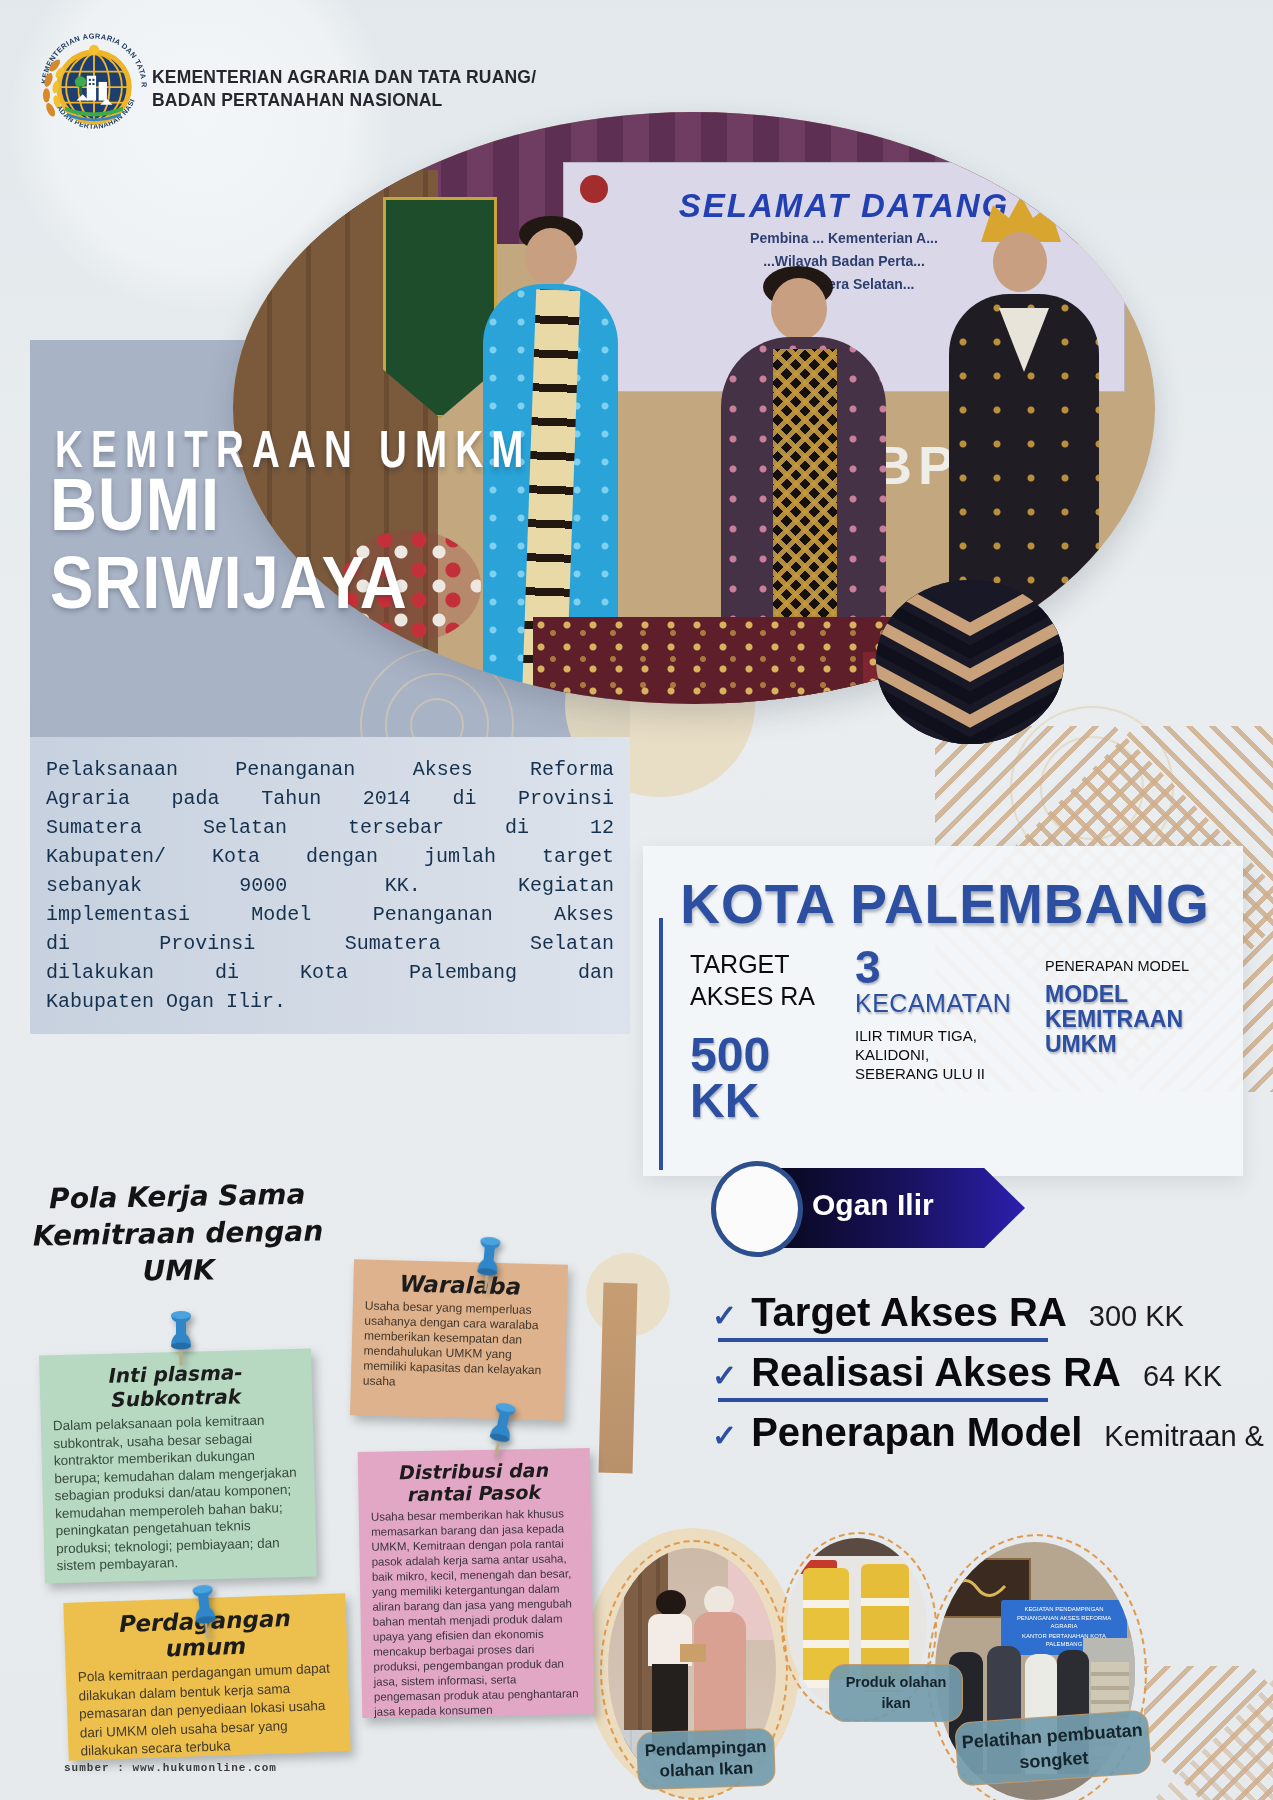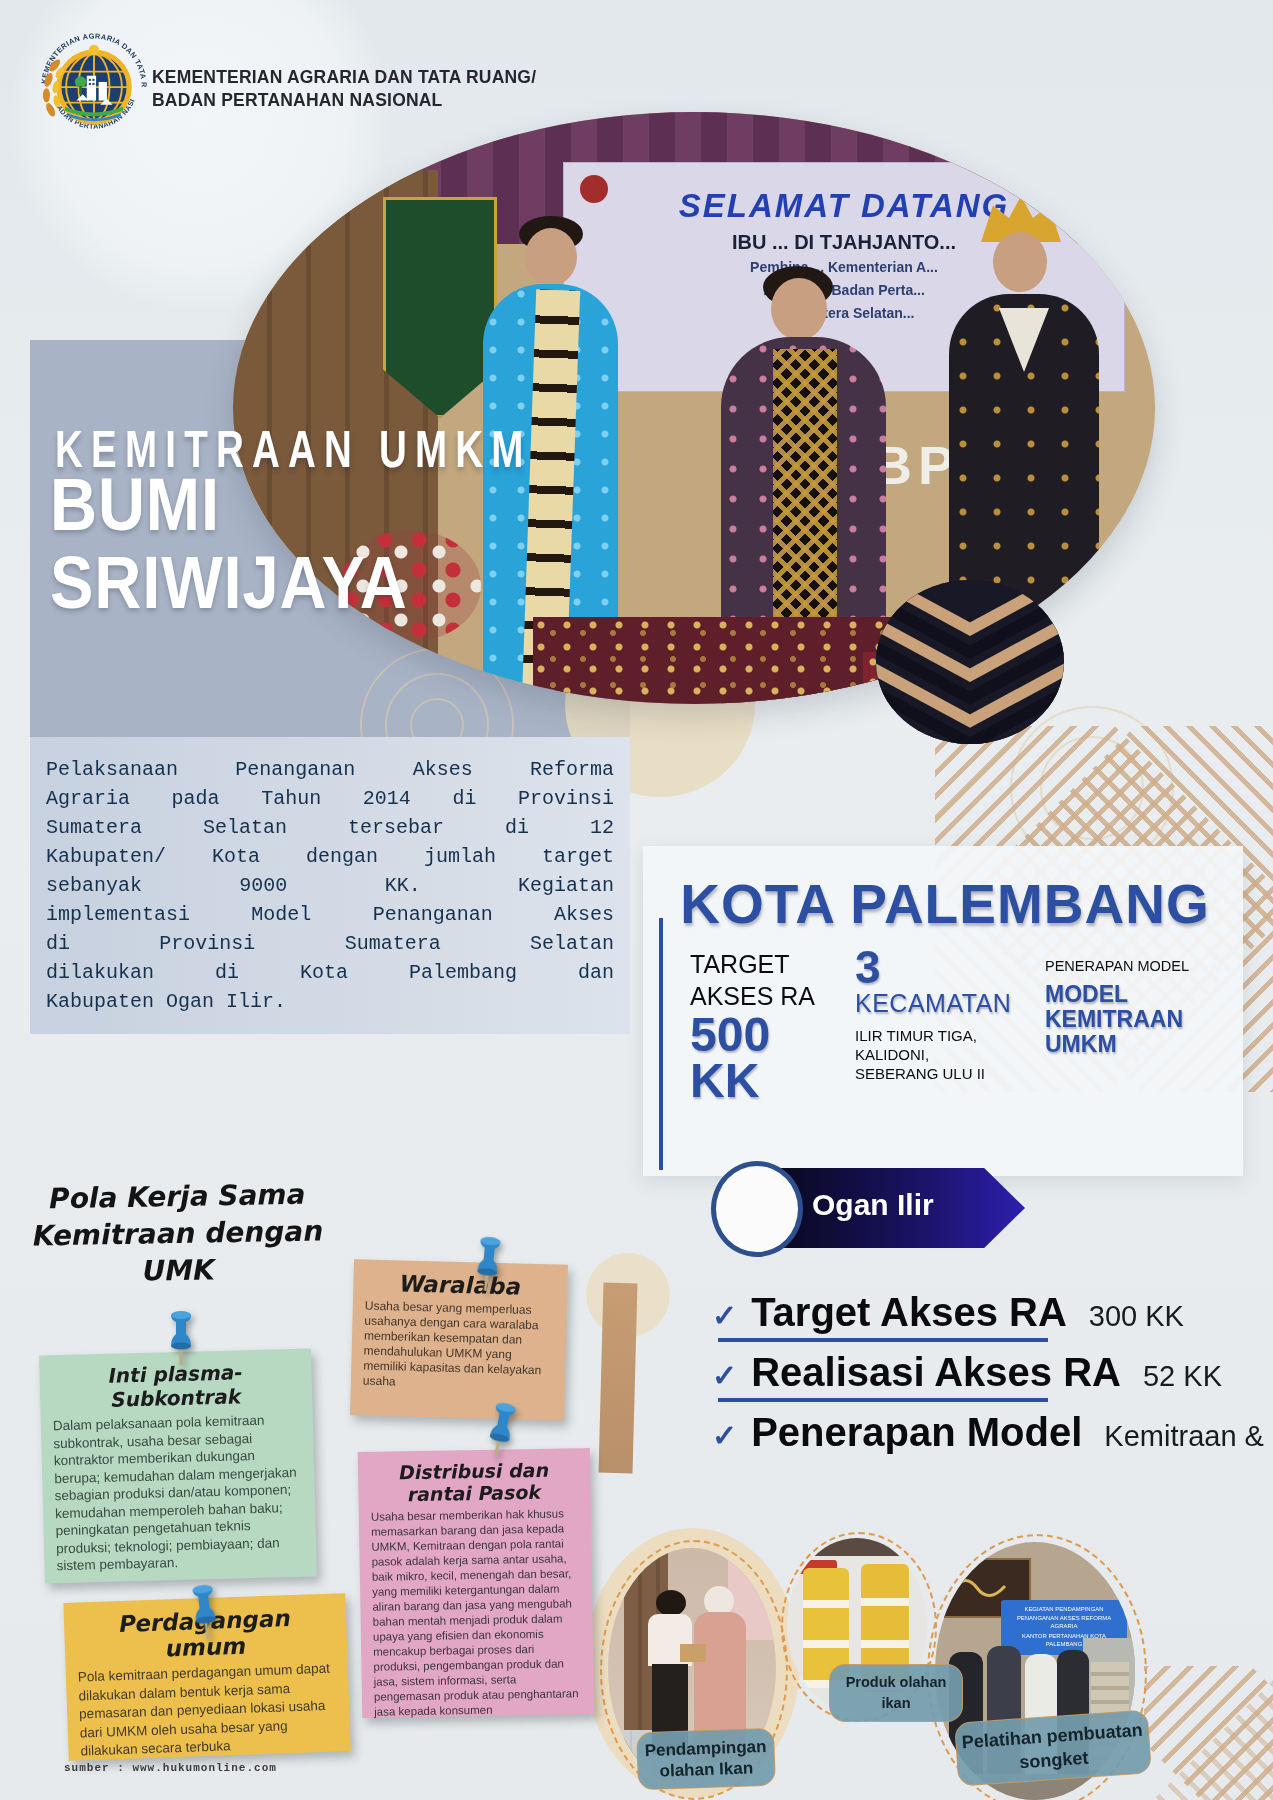--- a/index.html
+++ b/index.html
@@ -189,21 +189,20 @@
 
   <div class="abs title-panel"></div>
 
   <div class="abs hero">
     <div class="ph ph-curtain"></div>
     <div class="ph ph-wood"></div>
     <div class="ph ph-banner">
       <div class="ph-logo" style="left:16px;background:#a32c2c;"></div>
       <div class="ph-logo" style="right:16px;background:#d9a62c;"></div>
       <div class="ph-b1">SELAMAT DATANG</div>
-      <div class="ph-b2">IBU ... DI TJAHJANTO...</div>
       <div class="ph-b3">Pembina ... Kementerian A...</div>
       <div class="ph-b3">...Wilayah Badan Perta...</div>
       <div class="ph-b3">...Sumatera Selatan...</div>
     </div>
     <div class="ph pennant"></div>
     <div class="ph stage-letters">BP</div>
 
     <div class="ph f-hair" style="left:286px;top:104px;width:64px;height:36px;"></div>
     <div class="ph f-head" style="left:292px;top:116px;width:52px;height:58px;"></div>
     <div class="ph" style="left:250px;top:172px;width:135px;height:420px;border-radius:60px 60px 0 0;
@@ -264,21 +263,21 @@
     </div>
   </div>
 
   <div class="abs info-panel"></div>
   <div class="abs vline"></div>
   <div class="abs kp-title blue">KOTA PALEMBANG</div>
 
   <div class="abs col" style="left:690px;top:948px;width:170px;">
     <div class="col-label">TARGET</div>
     <div class="col-label">AKSES RA</div>
-    <div class="big-num blue" style="margin-top:0;">500</div>
+    <div class="big-num blue" style="margin-top:20px;">500</div>
     <div class="big-num blue">KK</div>
   </div>
 
   <div class="abs col" style="left:855px;top:945px;width:185px;">
     <div class="mid-num blue">3</div>
     <div class="kec-label blue">KECAMATAN</div>
     <div class="kec-names">
       <div>ILIR TIMUR TIGA, KALIDONI,</div>
       <div>SEBERANG ULU II</div>
     </div>
@@ -295,21 +294,21 @@
 
   <div class="abs ribbon"></div>
   <div class="abs ribbon-circle"></div>
   <div class="abs ribbon-text">Ogan Ilir</div>
 
   <div class="abs chk-row" style="top:1290px;">
     <span class="chk-mark">✓</span><span class="chk-label">Target Akses RA</span><span class="chk-value">300 KK</span>
   </div>
   <div class="abs chk-line" style="left:718px;top:1338px;width:330px;"></div>
   <div class="abs chk-row" style="top:1350px;">
-    <span class="chk-mark">✓</span><span class="chk-label">Realisasi Akses RA</span><span class="chk-value">52 KK</span>
+    <span class="chk-mark">✓</span><span class="chk-label">Realisasi Akses RA</span><span class="chk-value">64 KK</span>
   </div>
   <div class="abs chk-line" style="left:718px;top:1398px;width:330px;"></div>
   <div class="abs chk-row" style="top:1410px;">
     <span class="chk-mark">✓</span><span class="chk-label">Penerapan Model</span><span class="chk-value">Kemitraan &amp; CSR</span>
   </div>
 
   <div class="abs pola-heading hand">
     <div>Pola Kerja Sama</div>
     <div>Kemitraan dengan</div>
     <div>UMK</div>

